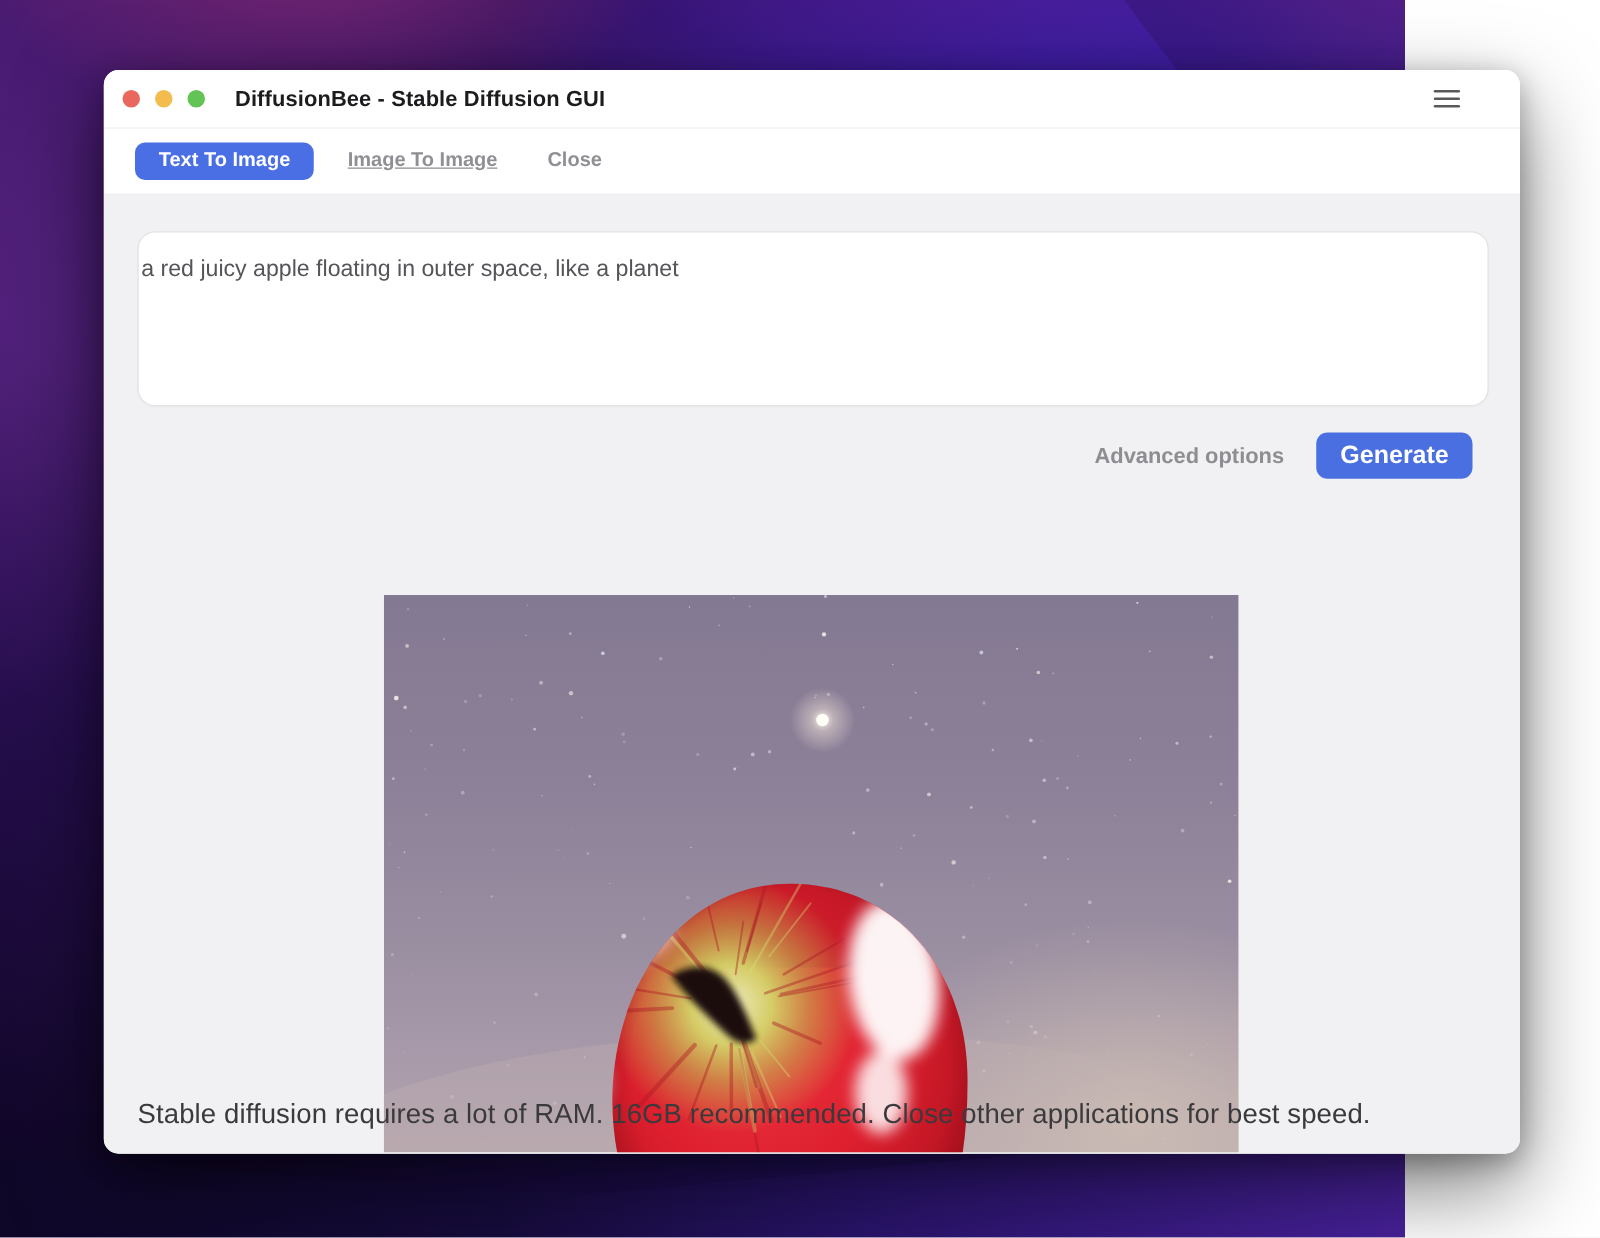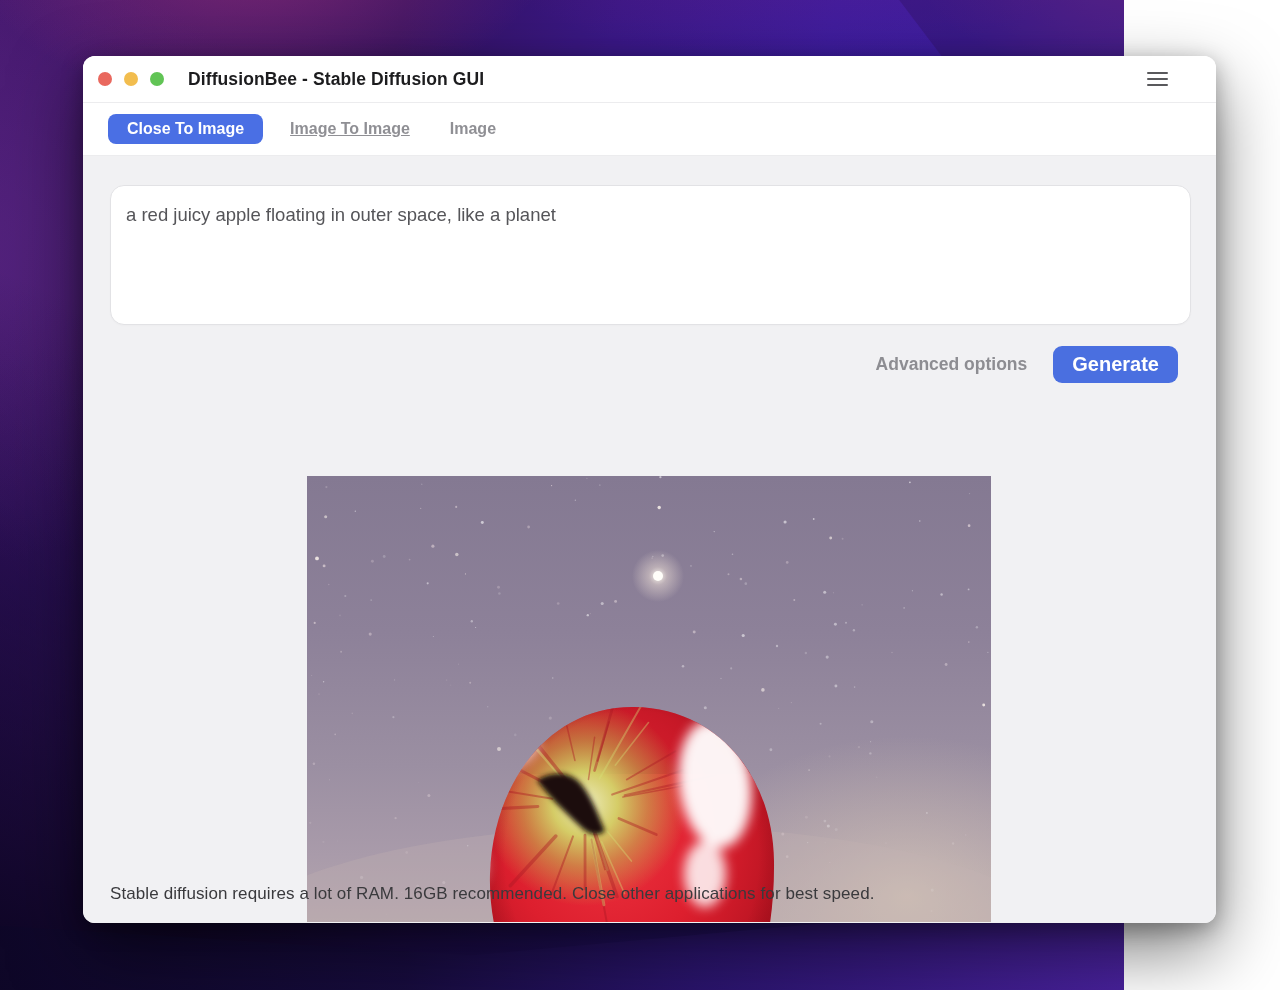--- a/index.html
+++ b/index.html
@@ -47,33 +47,33 @@
     padding:6px 19px; border-radius:8px; border:none; cursor:pointer; font-family:inherit; }
   .tab-plain { background:none; border:none; color:#8f8f94; font-weight:700; font-size:16px;
     cursor:pointer; font-family:inherit; }
   .tab-img2img { margin-left:27px;text-decoration:underline; }
   .tab-logs { margin-left:40px; }
 
   .content { position:relative; flex:1 1 auto; background:#f1f1f3; overflow:hidden; }
 
   .prompt-box { position:absolute; left:27px; top:29px; width:1081px; height:140px;
     background:#fff; border:1px solid #e2e2e5; border-radius:14px;
-    padding:17px 15px; font-family:inherit; font-size:18.5px; color:#555559;
+    padding:17px 2px; font-family:inherit; font-size:18.5px; color:#555559;
     resize:none; outline:none; line-height:1.3; box-shadow:0 1px 2px rgba(0,0,0,0.02); }
 
   .actions { position:absolute; top:190px; right:38px; display:flex; align-items:center; gap:26px; }
   .adv-options { color:#8d8d92; font-weight:700; font-size:17.5px; cursor:pointer; }
   .generate-btn { background:#4a6fe0; color:#fff; border:none; border-radius:9px;
     height:37px; padding:0 19px; font-size:20px; font-weight:700; cursor:pointer; font-family:inherit; }
 
   .gen-image { position:absolute; left:224px; top:320px; width:684px; height:446px; overflow:hidden; }
   .gen-image svg { display:block; }
 
   .footer-note { position:absolute; left:27px; bottom:19px; z-index:5;
-    font-size:17px; color:#3a3a3d; letter-spacing:.1px; }
+    font-size:22px; color:#3a3a3d; letter-spacing:.1px; }
 </style>
 </head>
 <body>
 
 <div class="desktop">
   <div class="wp-layer wp-topleft-waves"></div>
   <div class="wp-layer wp-magenta"></div>
   <div class="wp-layer wp-tr-wedge"></div>
   <div class="wp-layer wp-bottom-dark"></div>
   <div class="wp-layer wp-bottom-band"></div>
@@ -88,23 +88,23 @@
       </div>
       <div class="win-title">DiffusionBee - Stable Diffusion GUI</div>
       <div class="hamburger">
         <span></span>
           <span></span>
           <span></span>
       </div>
     </div>
 
     <div class="tabbar">
-      <button class="tab-pill">Close To Image</button>
+      <button class="tab-pill">Text To Image</button>
       <button class="tab-plain tab-img2img">Image To Image</button>
-      <button class="tab-plain tab-logs">Image</button>
+      <button class="tab-plain tab-logs">Close</button>
     </div>
 
     <div class="content">
 
       <textarea class="prompt-box" spellcheck="false" style="">a red juicy apple floating in outer space, like a planet</textarea>
 
       <div class="actions">
         <span class="adv-options">Advanced options</span>
         <button class="generate-btn">Generate</button>
       </div>

